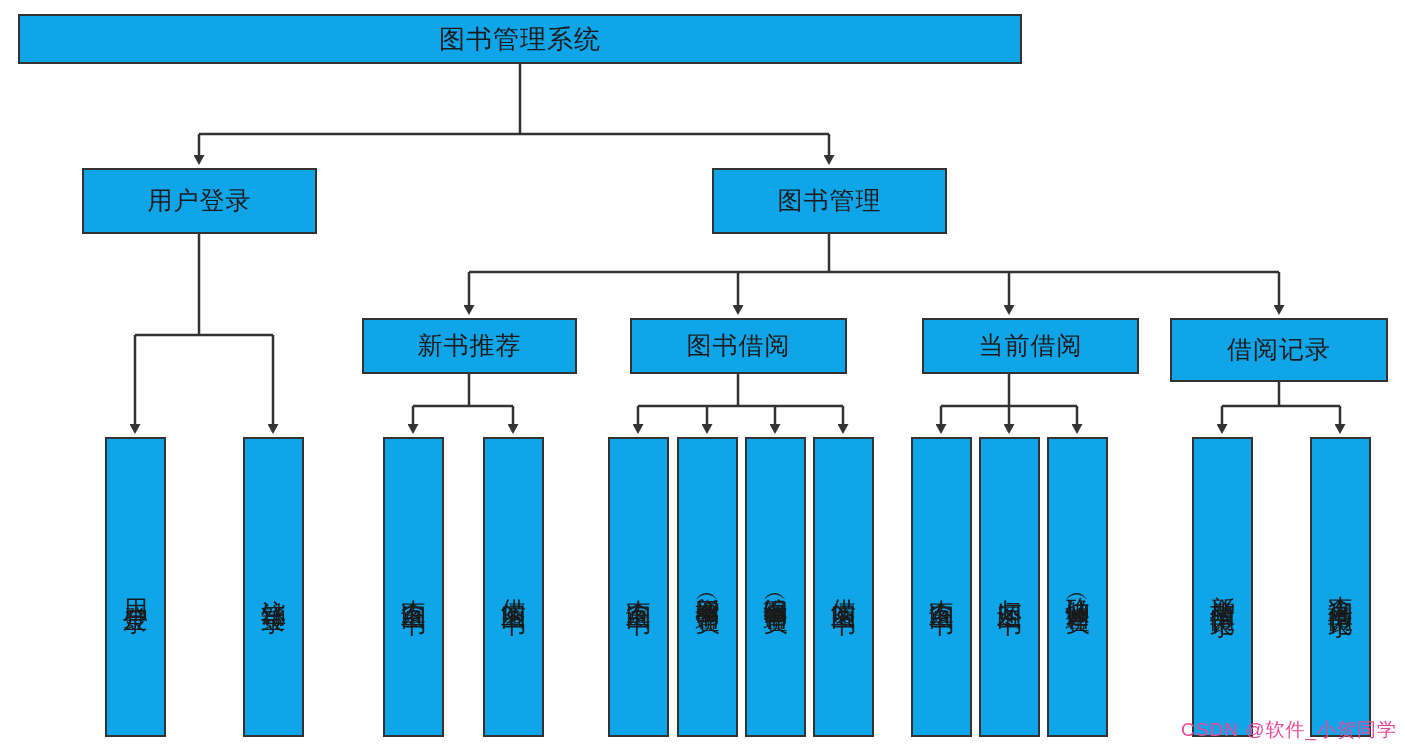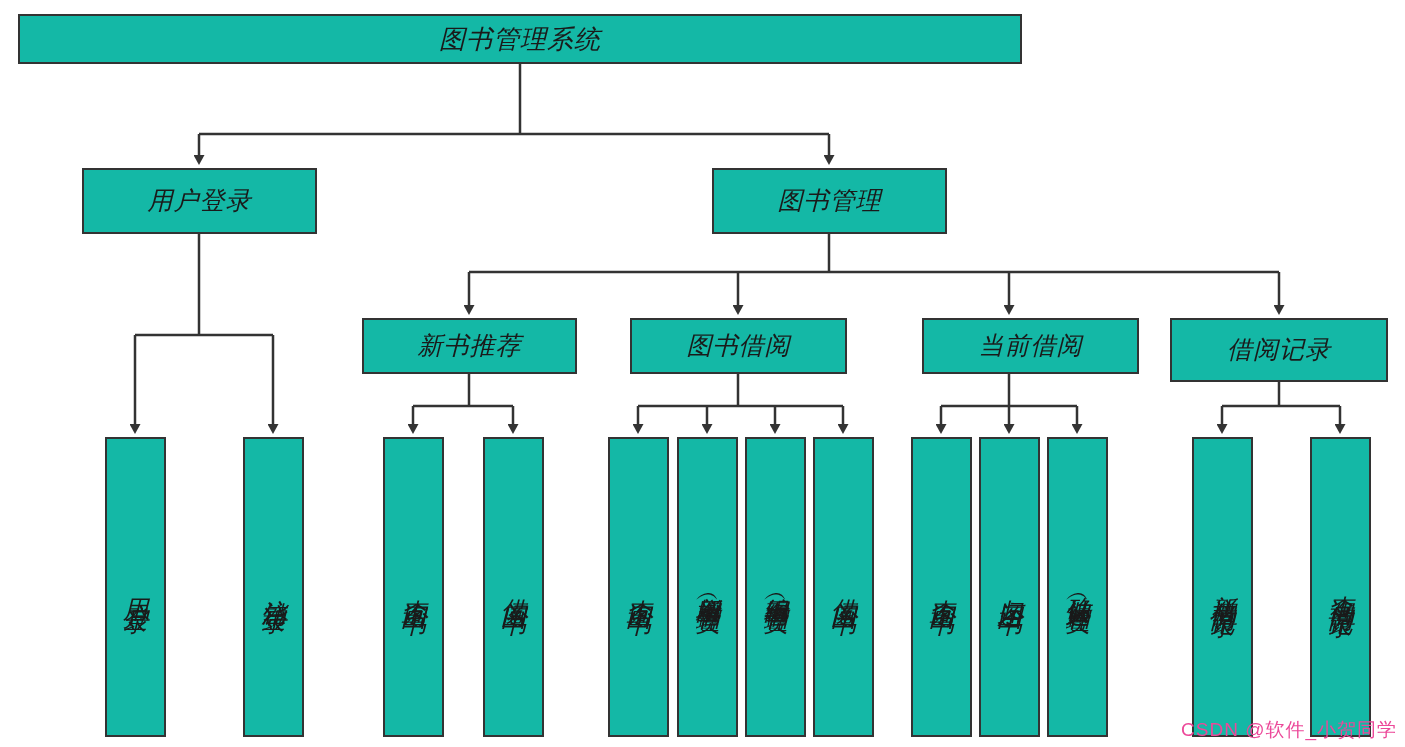--- a/index.html
+++ b/index.html
@@ -9,27 +9,26 @@
     font-family:"Liberation Sans","DejaVu Sans",sans-serif;
     overflow:hidden;
     position:relative;
   }
   #stage{position:absolute;left:0;top:0;width:1405px;height:747px;}
   svg.wires{position:absolute;left:0;top:0;width:1405px;height:747px;}
 
   .node{
     position:absolute;
     box-sizing:border-box;
-    background:#14b8a6;
+    background:#0ea5e9;
     border:2.5px solid #333333;
     display:flex;
     align-items:center;
     justify-content:center;
     color:#1a1a1a;
-    font-style:italic;
   }
   .node .lbl{
     display:block;
     text-align:center;
     line-height:1.18;
     white-space:pre;
   }
   .node.h .lbl{font-size:25px;letter-spacing:1px;}
   .node.root .lbl{font-size:26px;letter-spacing:1px;}
 

